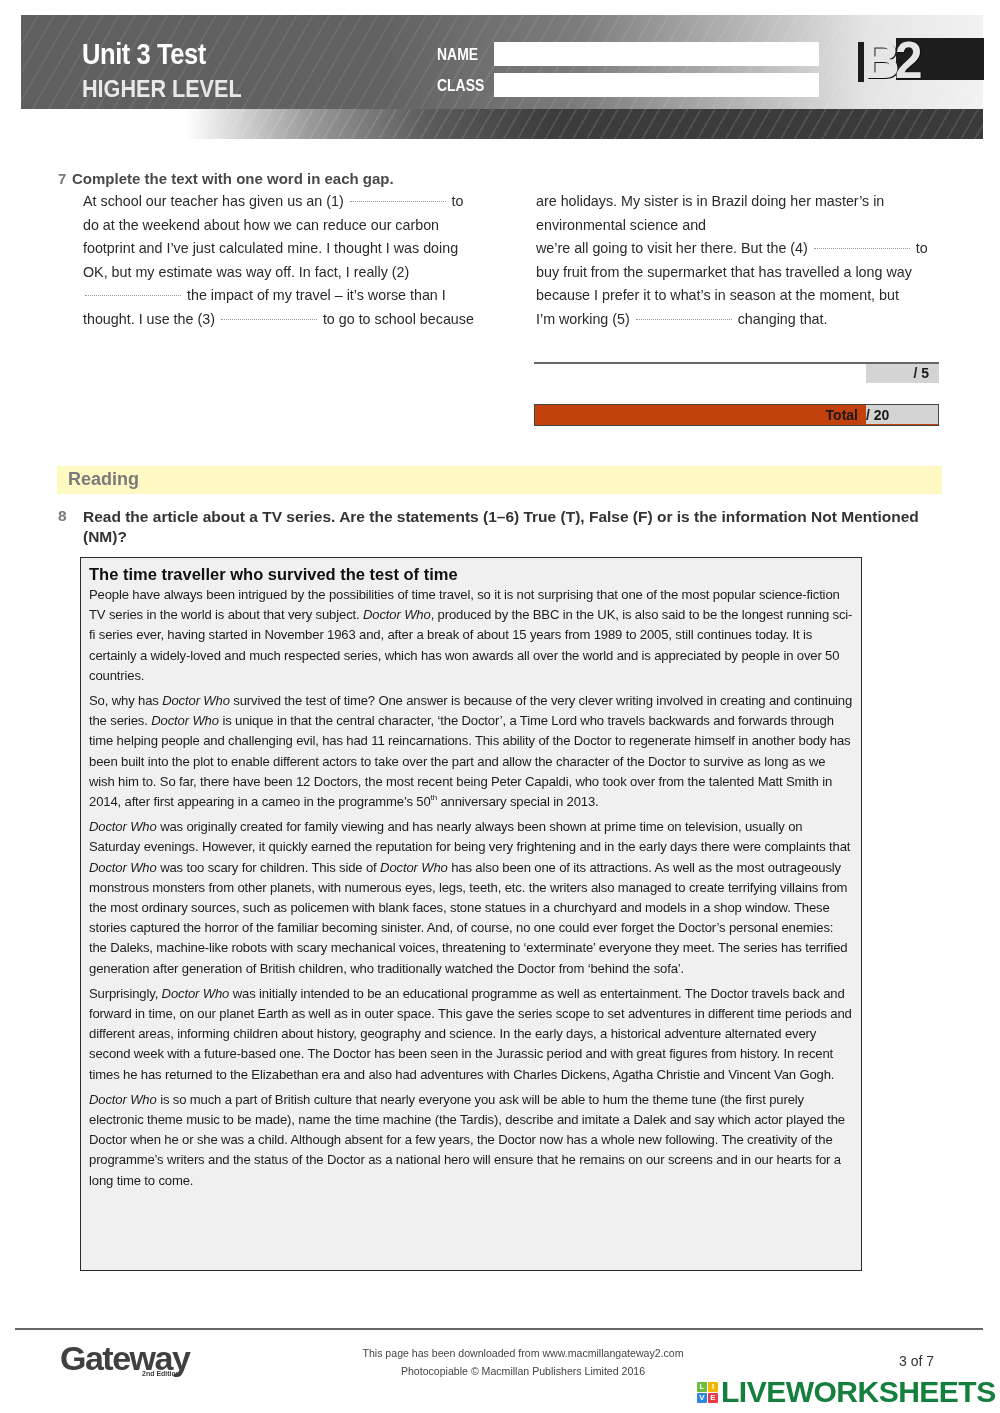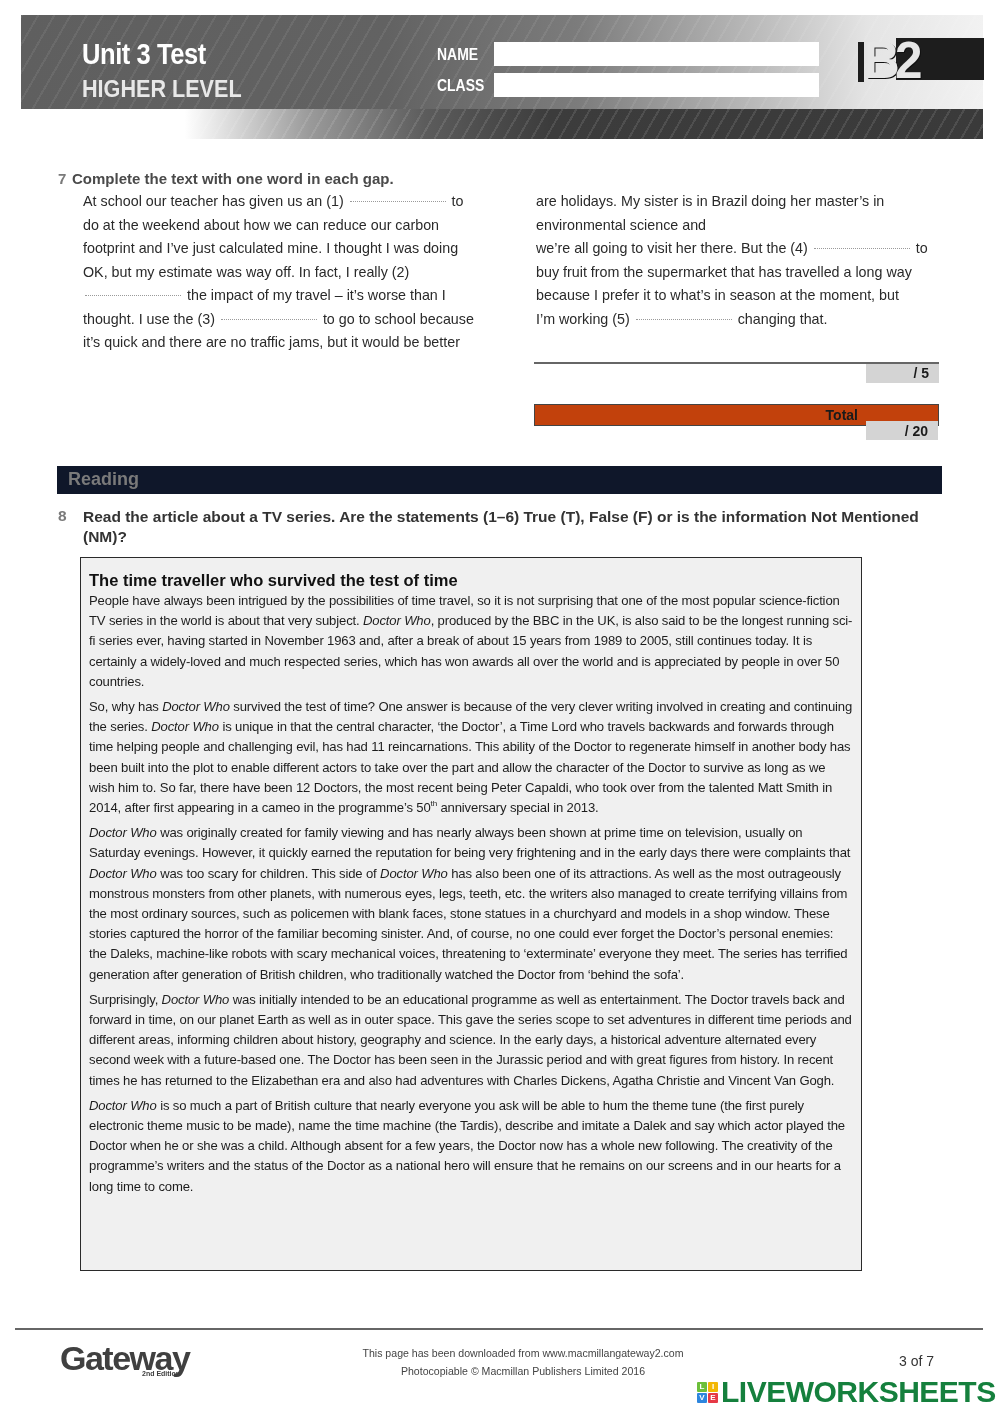--- a/index.html
+++ b/index.html
@@ -84,38 +84,38 @@
       background: #d4d4d4; font-weight: bold; font-size: 14px; text-align: right; padding-right: 10px; line-height: 19px;
     }
     .total-box {
       position: absolute; left: 534px; top: 404px; width: 405px; height: 22px;
       border: 1.5px solid #444; background: #c2410c;
     }
     .total-label {
       position: absolute; right: 80px; top: 0; font-weight: bold; font-size: 14px; line-height: 20px;
     }
     .total-score {
-      position: absolute; right: 0; top: 16px; width: 72px; height: 19px; background: #d4d4d4;
-      font-weight: bold; font-size: 14px; text-align: right; padding-right: 10px; line-height: 20px;
+      position: absolute; right: 0; top: 0; width: 72px; height: 19px; background: #d4d4d4;
+      font-weight: bold; font-size: 14px; text-align: left; padding-right: 10px; line-height: 20px;
     }
 
     
     .section-bar {
-      position: absolute; left: 57px; top: 466px; width: 885px; height: 28px; background: #0f172a;
+      position: absolute; left: 57px; top: 466px; width: 885px; height: 28px; background: #fef9c3;
     }
     .section-bar span {
       position: absolute; left: 11px; top: 3px; font-weight: bold; font-size: 18px; color: #7a7a7a;
     }
     .ex8-num { left: 58px; top: 507px; font-size: 15.5px; }
     .ex8-title { left: 83px; top: 507px; width: 850px; font-size: 15.5px; line-height: 20px; color: #333; }
 
     .article {
       position: absolute; left: 80px; top: 557px; width: 782px; height: 714px;
       border: 1px solid #2a2a2a; background: #f0f0f0;
-      padding: 11px 8px 0 8px;
+      padding: 5px 8px 0 8px;
       font-family: "DejaVu Sans", sans-serif;
     }
     .article h2 {
       font-family: "Liberation Sans", sans-serif; font-size: 16.5px; font-weight: bold; color: #111;
       line-height: 22px; margin-bottom: 0;
     }
     .article p {
       font-family: "Liberation Sans", sans-serif; font-size: 13.1px; line-height: 20.2px; color: #1d1d1d;
       margin-bottom: 5px; letter-spacing: -0.15px;
     }
@@ -179,21 +179,20 @@
   </p>
   <p>do at the weekend about how we can reduce our carbon</p>
   <p>footprint and I’ve just calculated mine. I thought I was doing</p>
   <p>OK, but my estimate was way off. In fact, I really (2)</p>
   <p>
     <span class="gap"><input class="gap-input" value="" style=""></span><span> the impact of my travel – it’s worse than I</span>
   </p>
   <p>
     <span>thought. I use the (3) </span><span class="gap"><input class="gap-input" value="" style=""></span><span> to go to school because</span>
   </p>
-  <p>it’s quick and there are no traffic jams, but it would be better</p>
 </div>
 
 <div class="col col-right">
   <p>are holidays. My sister is in Brazil doing her master’s in</p>
   <p>environmental science and</p>
   <p>
     <span>we’re all going to visit her there. But the (4) </span><span class="gap"><input class="gap-input" value="" style=""></span><span> to</span>
   </p>
   <p>buy fruit from the supermarket that has travelled a long way</p>
   <p>because I prefer it to what’s in season at the moment, but</p>

